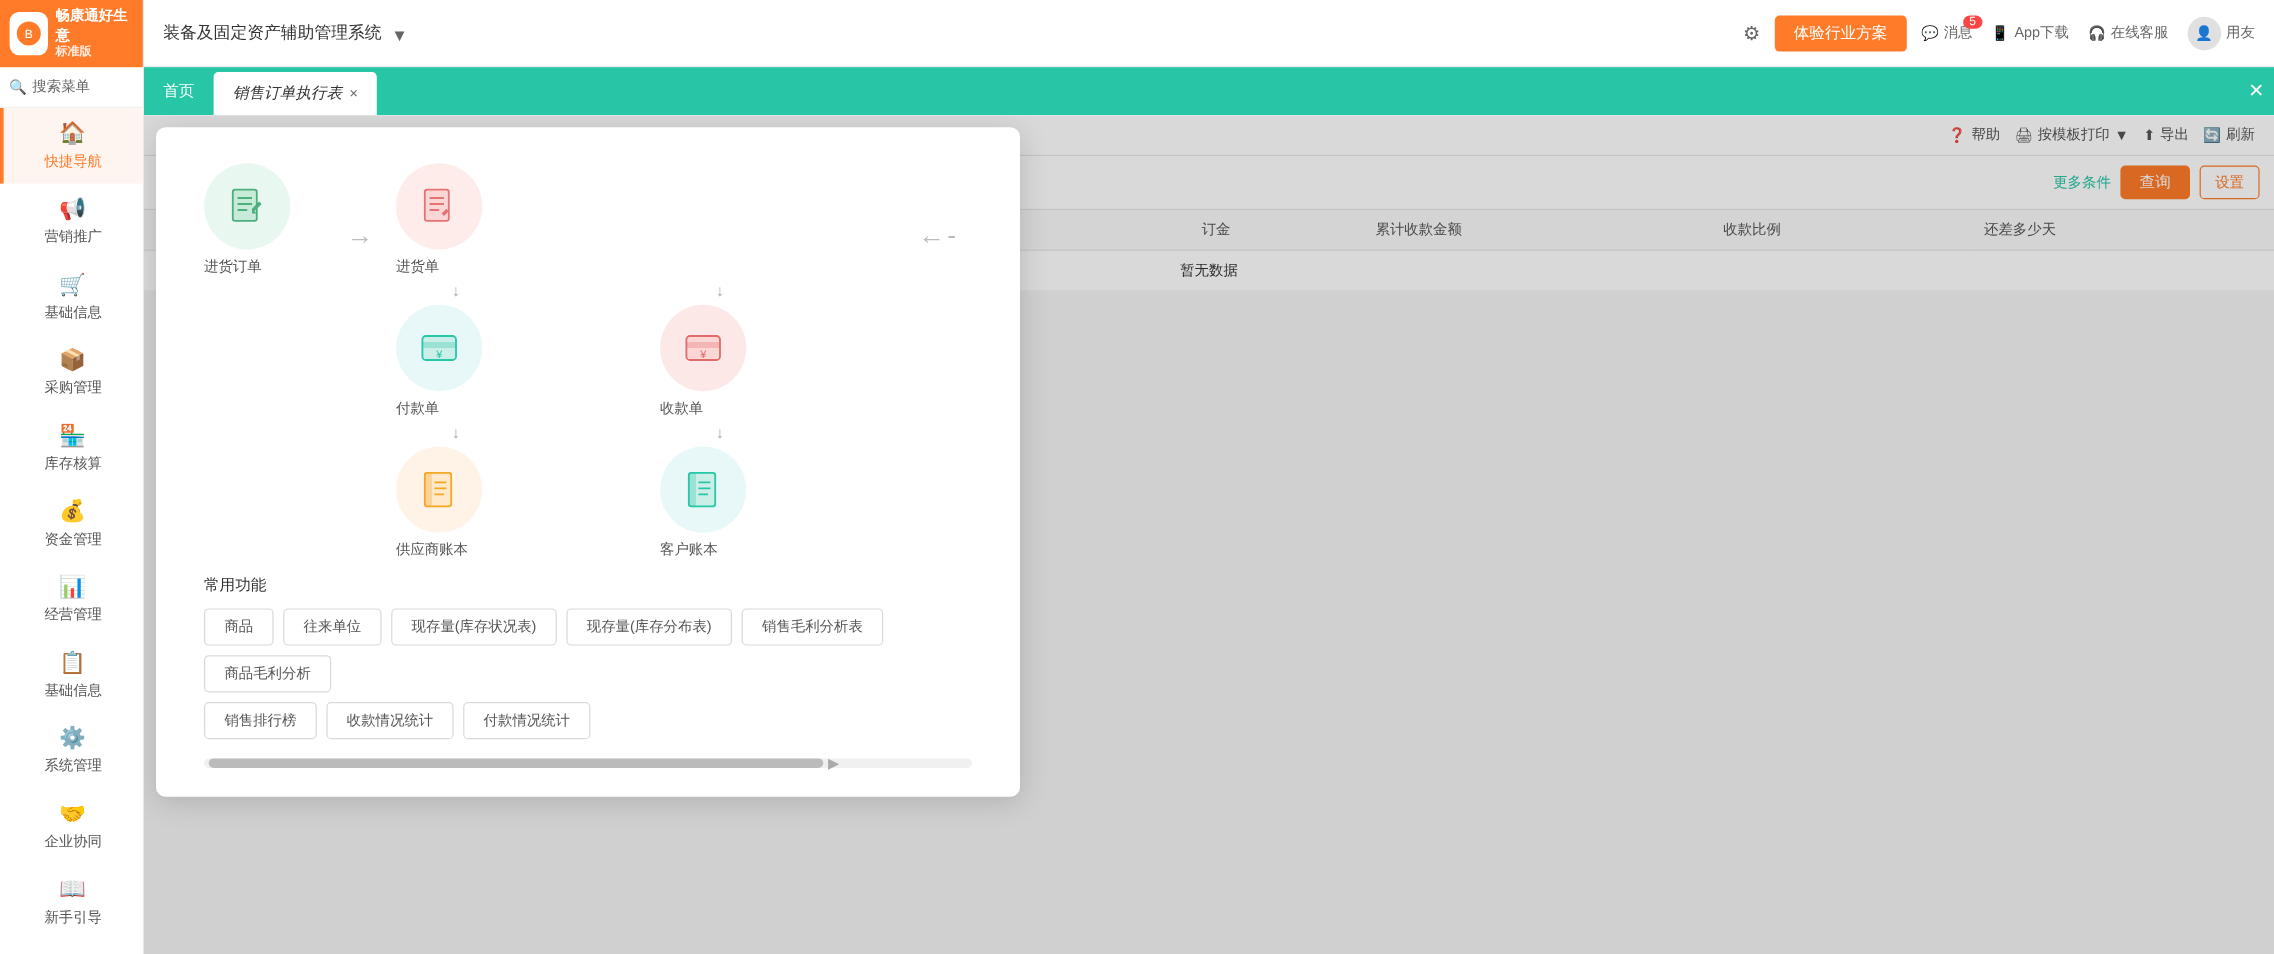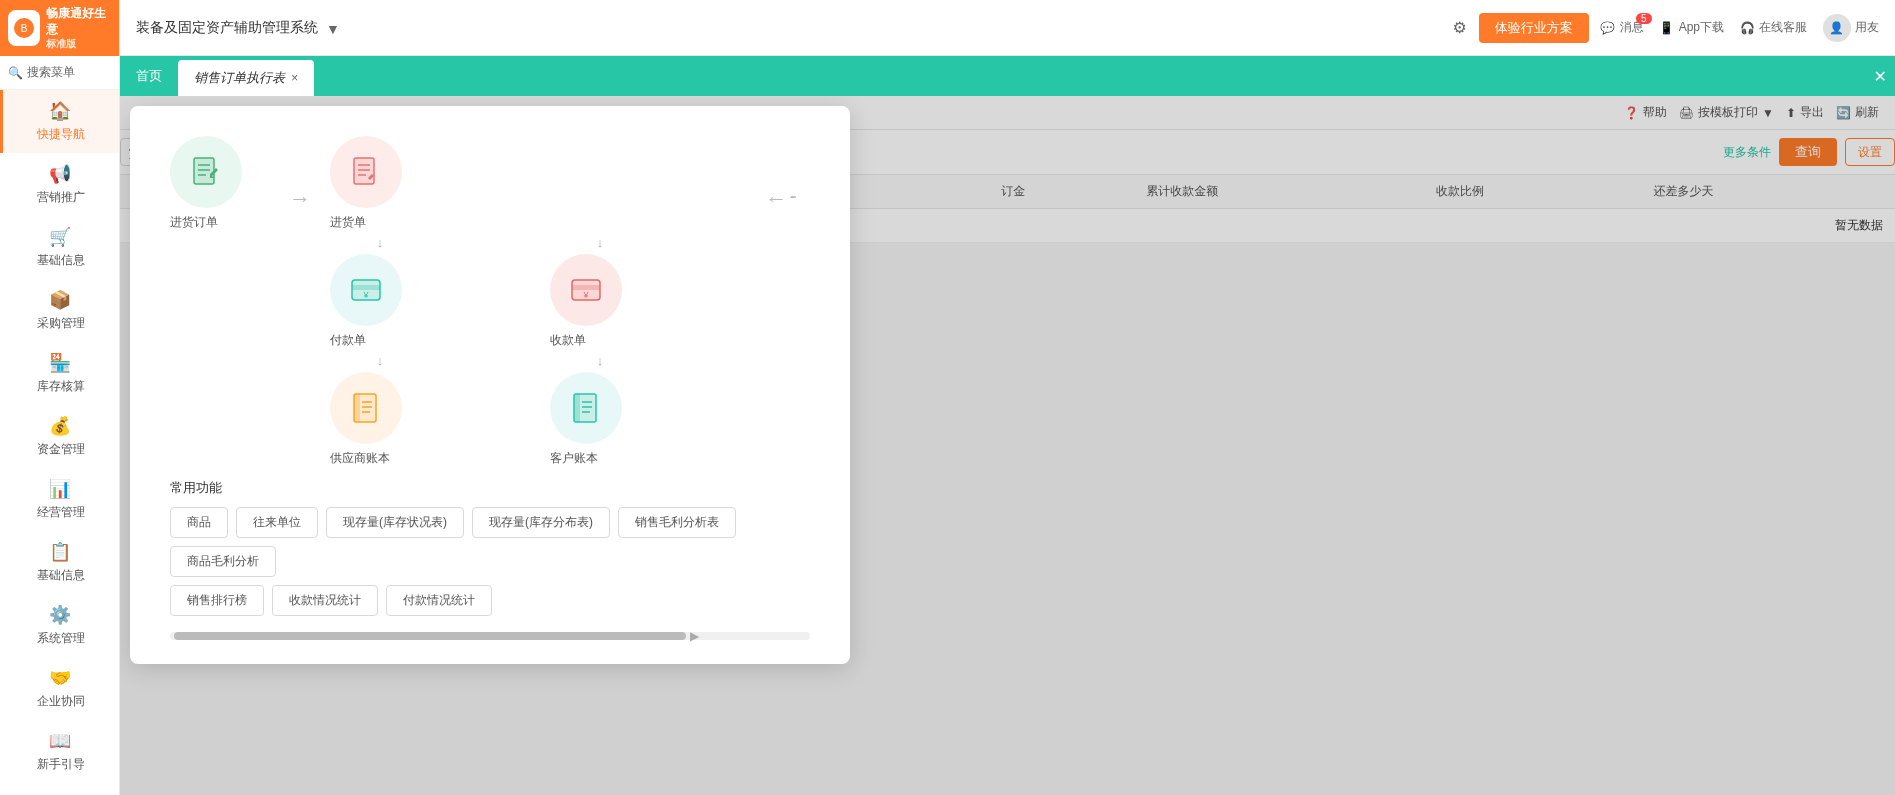--- a/index.html
+++ b/index.html
@@ -45,33 +45,33 @@
 
     
     .content-area { flex: 1; position: relative; background: #f5f5f5; overflow: hidden; }
 
     
     .content-toolbar { background: #fff; padding: 8px 16px; display: flex; align-items: center; gap: 12px; border-bottom: 1px solid #e8e8e8; }
     .toolbar-btn { display: flex; align-items: center; gap: 4px; color: #555; font-size: 12px; cursor: pointer; }
     .toolbar-spacer { flex: 1; }
 
     
-    .filter-bar { background: #fff; padding: 8px 0; display: flex; align-items: center; gap: 12px; border-bottom: 1px solid #e8e8e8; flex-wrap: wrap; }
+    .filter-bar { background: #fff; padding: 8px 12px; display: flex; align-items: center; gap: 12px; border-bottom: 1px solid #e8e8e8; flex-wrap: wrap; }
     .filter-input { border: 1px solid #d9d9d9; border-radius: 4px; padding: 4px 8px; font-size: 12px; height: 28px; outline: none; }
     .filter-date { display: flex; align-items: center; gap: 4px; }
     .filter-select { border: 1px solid #d9d9d9; border-radius: 4px; padding: 4px 8px; font-size: 12px; height: 28px; min-width: 100px; }
     .btn-query { background: #ff7b29; color: #fff; border: none; border-radius: 4px; padding: 4px 16px; cursor: pointer; height: 28px; font-size: 13px; }
     .btn-set { background: #fff; color: #ff7b29; border: 1px solid #ff7b29; border-radius: 4px; padding: 4px 12px; cursor: pointer; height: 28px; font-size: 12px; }
     .btn-more-filter { color: #26c6a6; font-size: 12px; cursor: pointer; }
 
     
     .table-container { background: #fff; flex: 1; overflow: auto; }
     .data-table { width: 100%; border-collapse: collapse; font-size: 12px; }
     .data-table th { background: #fafafa; border-bottom: 1px solid #e8e8e8; padding: 8px 12px; text-align: left; color: #555; font-weight: normal; white-space: nowrap; }
-    .data-table td { border-bottom: 1px solid #f0f0f0; padding: 8px 12px; color: #333; white-space: nowrap; text-align: right; }
+    .data-table td { border-bottom: 1px solid #f0f0f0; padding: 8px 12px; color: #333; white-space: nowrap; }
     .empty-tip { text-align: center; padding: 40px; color: #999; }
 
     
     .overlay { position: absolute; top: 0; left: 0; right: 0; bottom: 0; background: rgba(0,0,0,0.15); z-index: 100; display: flex; align-items: flex-start; justify-content: flex-start; padding: 0; }
     .popup { background: #fff; border-radius: 8px; box-shadow: 0 4px 24px rgba(0,0,0,0.15); width: 720px; margin: 10px 0 0 10px; padding: 30px 40px 24px; max-height: 560px; overflow-y: auto; }
     .flow-circle { width: 72px; height: 72px; border-radius: 50%; display: flex; align-items: center; justify-content: center; font-size: 28px; }
     .flow-circle.green { background: #e8f8f0; color: #4caf7d; }
     .flow-circle.red { background: #fdecea; color: #e57373; }
     .flow-circle.purple { background: #f0ecfa; color: #9c6db8; }
     .flow-circle.orange { background: #fff3e8; color: #f5a623; }

